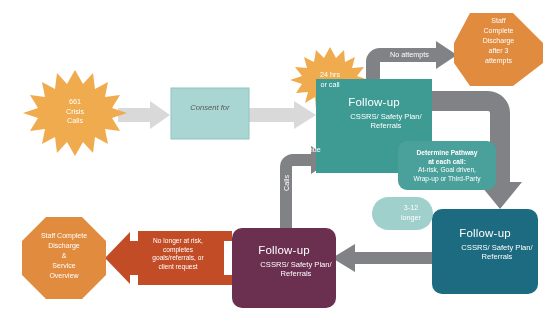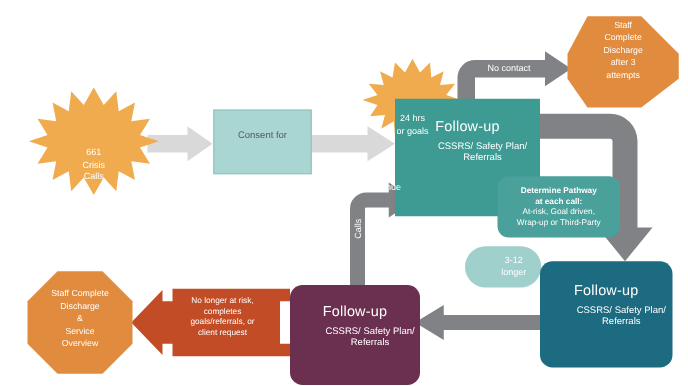--- a/index.html
+++ b/index.html
@@ -48,41 +48,41 @@
     line-height: 1.3;
   }
   .tiny-b {
     font-size: 6.6px;
     font-weight: bold;
     line-height: 1.3;
   }
   .star-text {
     font-size: 7.2px;
     line-height: 1.32;
-    margin-top: 20px;
   }
   .octa-text {
     font-size: 7.0px;
     line-height: 1.42;
   }
   .edge-label {
     position: absolute;
     color: #ffffff;
     font-size: 7.2px;
     white-space: nowrap;
     pointer-events: none;
   }
   .edge-label.rot {
     transform: rotate(-90deg);
     transform-origin: left top;
   }
   .consent-text {
     color: #58595b;
     font-size: 7.6px;
     line-height: 1.4;
+    font-style: italic;
   }
   .pill-text {
     color: #ffffff;
     font-size: 7.2px;
     line-height: 1.35;
   }
 </style>
 </head>
 <body>
 
@@ -165,21 +165,21 @@
     <div>Crisis</div>
     <div>Calls</div>
   </div>
 
   <div class="node-label consent-text" style="left:171px; top:103px; width:78px; color:#58595b;">
     <div>Consent for</div>
   </div>
 
   <div class="node-label star-text" style="left:303px; top:70px; width:54px;">
     <div>24 hrs</div>
-    <div>or goals</div>
+    <div>or call</div>
   </div>
 
   <div class="node-label" style="left:316px; top:96px; width:116px;">
     <div class="title-lg">Follow-up</div>
     <div class="sub-sm">CSSRS/ Safety Plan/</div>
     <div class="sub-sm" style="margin-top:0;">Referrals</div>
   </div>
 
   <div class="node-label" style="left:398px; top:149px; width:98px;">
     <div class="tiny-b">Determine Pathway</div>
@@ -221,19 +221,19 @@
   </div>
 
   <div class="node-label octa-text" style="left:22px; top:231px; width:84px;">
     <div>Staff Complete</div>
     <div>Discharge</div>
     <div>&amp;</div>
     <div>Service</div>
     <div>Overview</div>
   </div>
 
-  <div class="edge-label" style="left:390px; top:50px;">No contact</div>
+  <div class="edge-label" style="left:390px; top:50px;">No attempts</div>
 
   <div class="edge-label" style="left:292px; top:145px;">Continue</div>
 
   <div class="edge-label rot" style="left:282px; top:191px;">Calls</div>
 
 </div>
 
 </body></html>

